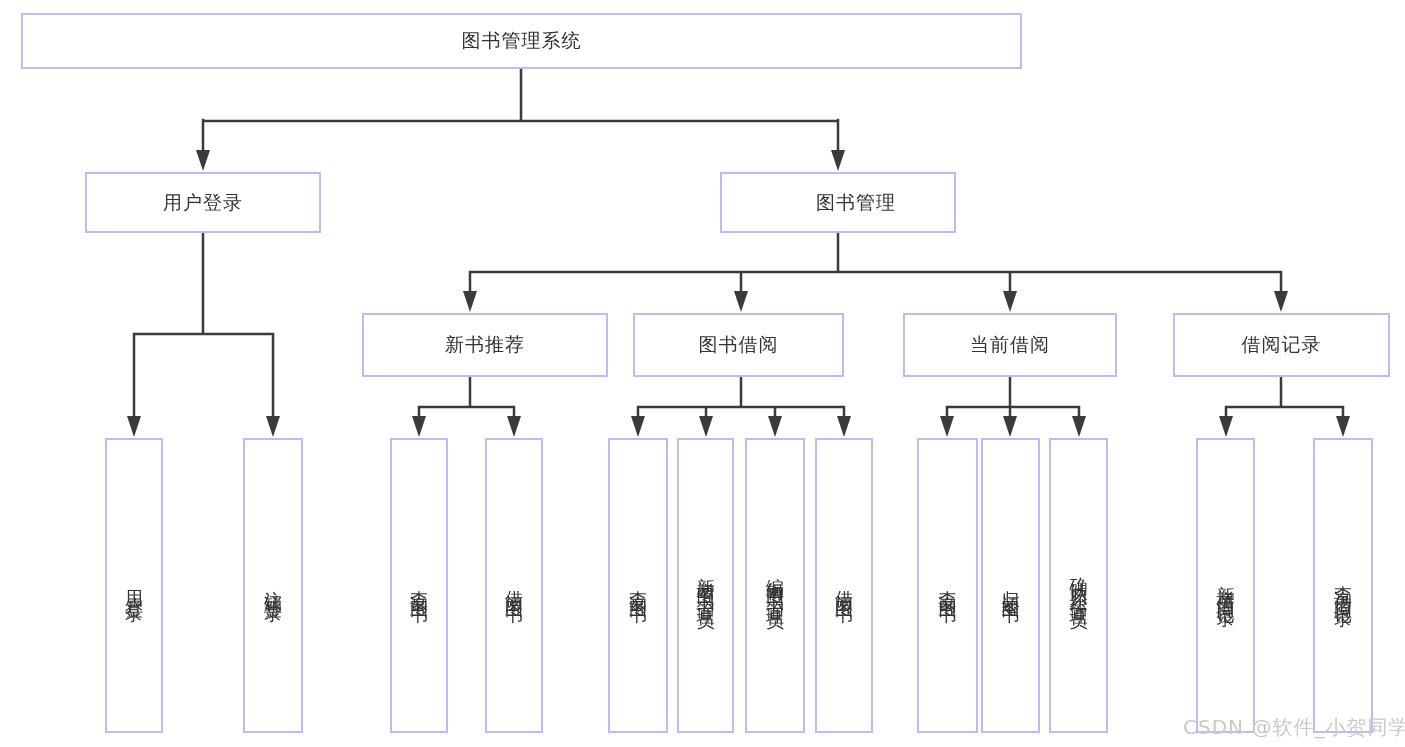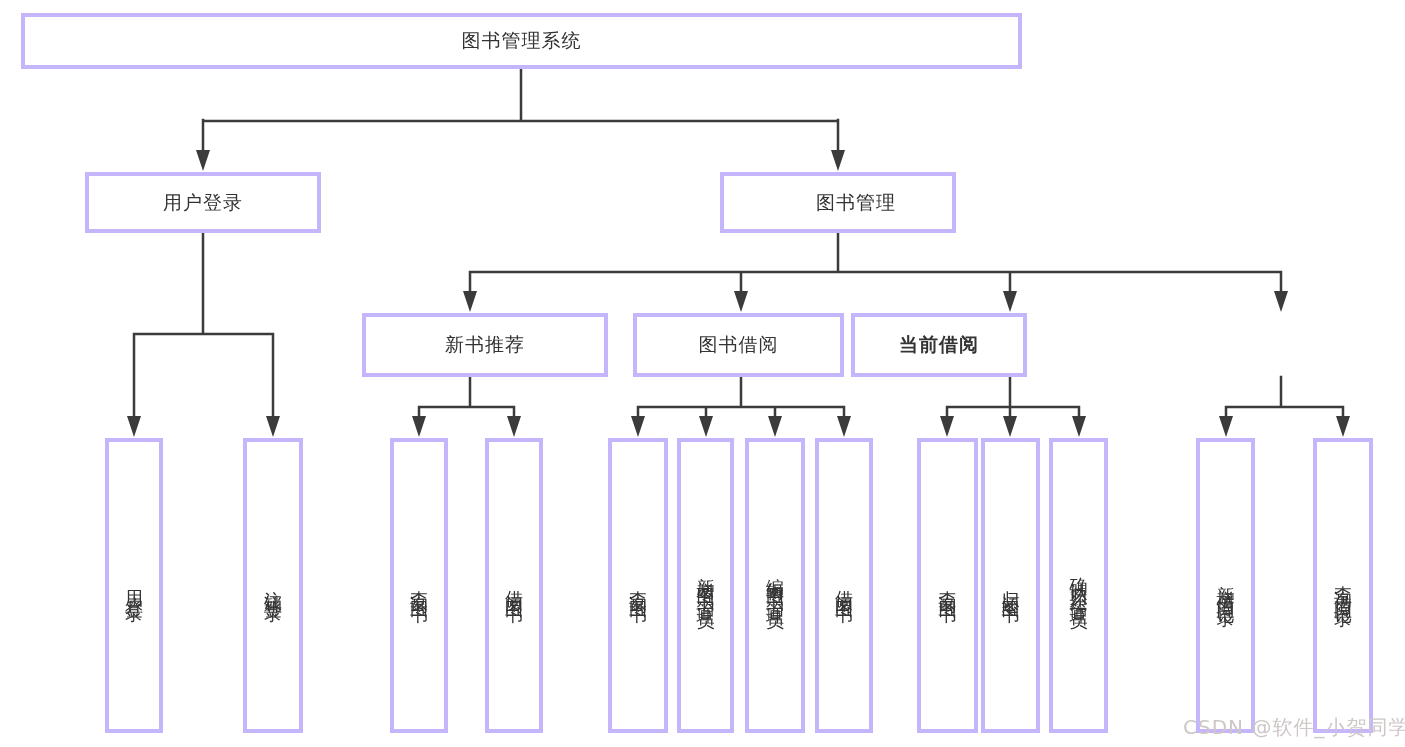--- a/index.html
+++ b/index.html
@@ -12,40 +12,40 @@
     overflow: hidden;
   }
   #connectors {
     position: absolute;
     left: 0; top: 0;
     width: 1405px; height: 747px;
   }
   .box {
     position: absolute;
     box-sizing: border-box;
-    border: 4px solid #c4b5fd;
+    border: 2px solid #c4b5fd;
     background: #ffffff;
     display: flex;
     align-items: center;
     justify-content: center;
     color: #333333;
   }
   .hlabel {
     font-size: 19px;
     letter-spacing: 1px;
     white-space: nowrap;
   }
   .root-box   { left: 21px;  top: 13px;  width: 1001px; height: 56px; }
   .l2-box     { top: 172px; height: 61px; }
   .l2-user    { left: 85px;  width: 236px; }
   .l2-book    { left: 720px; width: 236px; padding-left: 36px; }
   .l3-box     { top: 313px; height: 64px; }
   .l3-recommend { left: 362px;  width: 246px; }
   .l3-borrow    { left: 633px;  width: 211px; }
-  .l3-current   { left: 851px;  width: 176px; font-weight: bold; }
+  .l3-current   { left: 903px;  width: 214px; }
   .l3-record    { left: 1173px; width: 217px; }
   .leaf { top: 438px; height: 295px; }
   .vlabel {
     writing-mode: vertical-rl;
     text-orientation: mixed;
     font-size: 18px;
     line-height: 1;
     letter-spacing: 5px;
     max-height: 278px;
   }
@@ -123,20 +123,23 @@
 
   <div class="box l3-box l3-recommend">
     <span class="hlabel">新书推荐</span>
   </div>
   <div class="box l3-box l3-borrow">
     <span class="hlabel">图书借阅</span>
   </div>
   <div class="box l3-box l3-current">
     <span class="hlabel">当前借阅</span>
   </div>
+  <div class="box l3-box l3-record">
+    <span class="hlabel">借阅记录</span>
+  </div>
 
   <div class="box leaf leaf-1">
     <span class="vlabel">用户登录</span>
   </div>
   <div class="box leaf leaf-2">
     <span class="vlabel">注销登录</span>
   </div>
 
   <div class="box leaf leaf-3">
     <span class="vlabel">查询图书</span>

